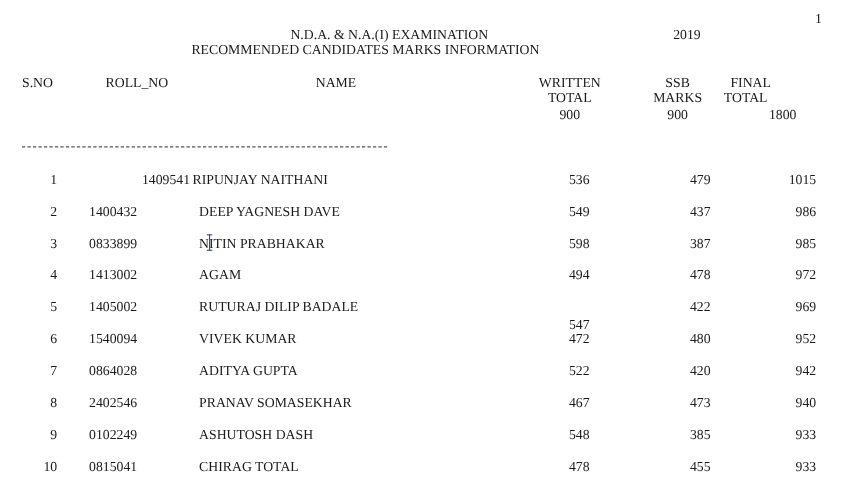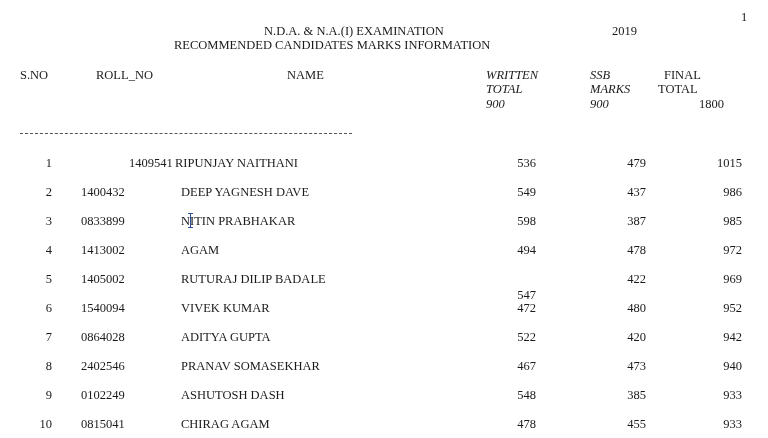--- a/index.html
+++ b/index.html
@@ -3,21 +3,21 @@
   <meta charset="utf-8">
   <style>
     html, body { margin: 0; padding: 0; background: #ffffff; }
     body {
       width: 768px; height: 438px; position: relative; overflow: hidden;
       font-family: "Liberation Serif", "DejaVu Serif", serif;
       color: #1a1a1a; font-size: 12.5px;
     }
     .abs { position: absolute; white-space: nowrap; line-height: 14px; }
     .r { text-align: right; }
-    .c { text-align: left; font-style: italic; }
+    .c { text-align: center; }
     .divider {
       position: absolute; left: 20px; top: 133px; width: 332px; height: 0;
       border-top: 1px dashed #555;
     }
     .cursor {
       position: absolute; left: 188px; top: 213px; width: 5px; height: 15px;
       pointer-events: none;
     }
     .cursor::before {
       content: ""; position: absolute; left: 2px; top: 0; width: 1px; height: 15px; background: #2b4c9a;
@@ -125,20 +125,20 @@
       <div class="abs r" style="left:20px; width:32px; top:388px;">9</div>
       <div class="abs" style="left:81px; top:388px;">0102249</div>
       <div class="abs" style="left:181px; top:388px;">ASHUTOSH DASH</div>
       <div class="abs r" style="left:500px; width:36px; top:388px;">548</div>
       <div class="abs r" style="left:610px; width:36px; top:388px;">385</div>
       <div class="abs r" style="left:700px; width:42px; top:388px;">933</div>
     </div>
     <div>
       <div class="abs r" style="left:20px; width:32px; top:417px;">10</div>
       <div class="abs" style="left:81px; top:417px;">0815041</div>
-      <div class="abs" style="left:181px; top:417px;">CHIRAG AGAM</div>
+      <div class="abs" style="left:181px; top:417px;">CHIRAG TOTAL</div>
       <div class="abs r" style="left:500px; width:36px; top:417px;">478</div>
       <div class="abs r" style="left:610px; width:36px; top:417px;">455</div>
       <div class="abs r" style="left:700px; width:42px; top:417px;">933</div>
     </div>
   </div>
 
 <div class="cursor"></div>
 
 </body></html>

